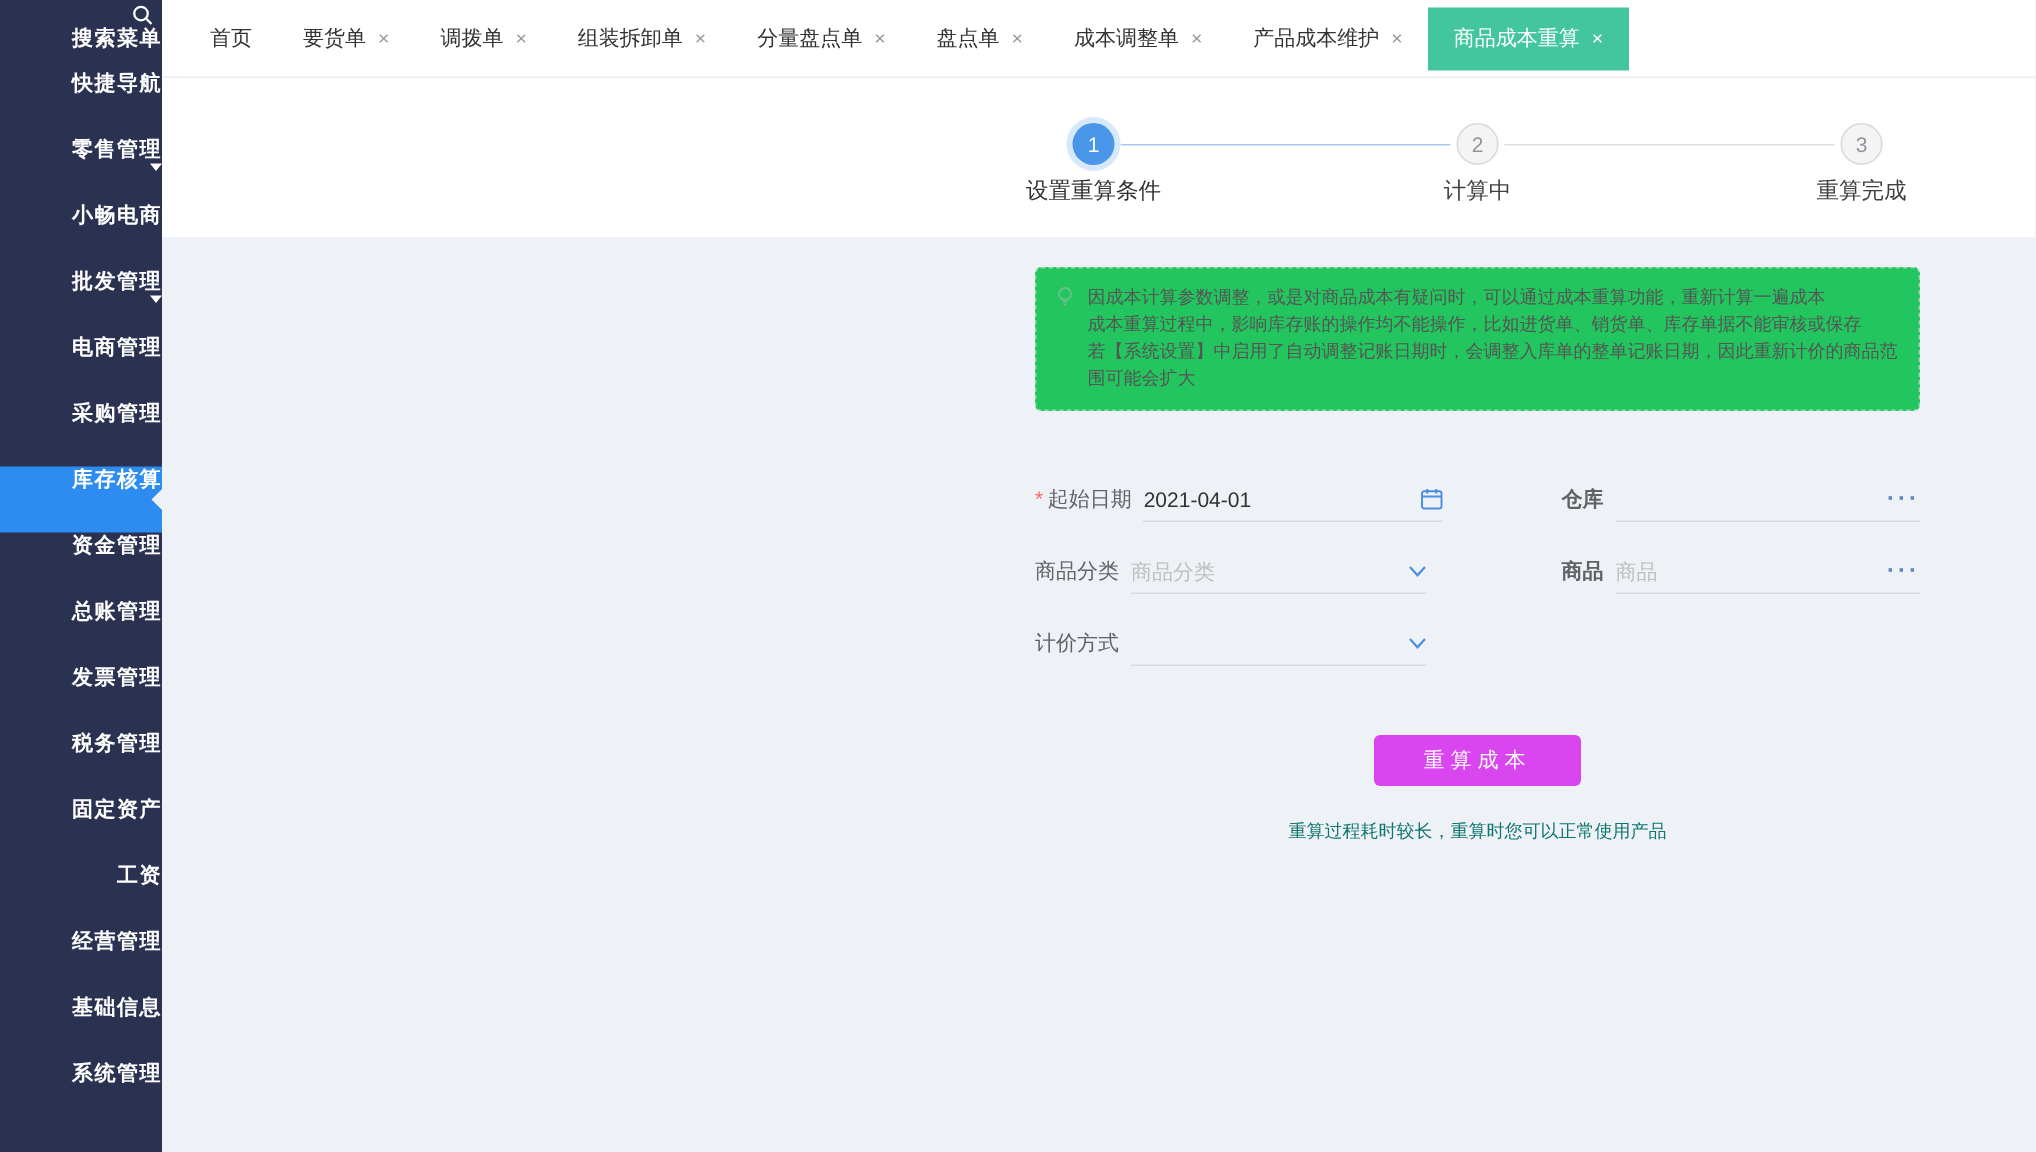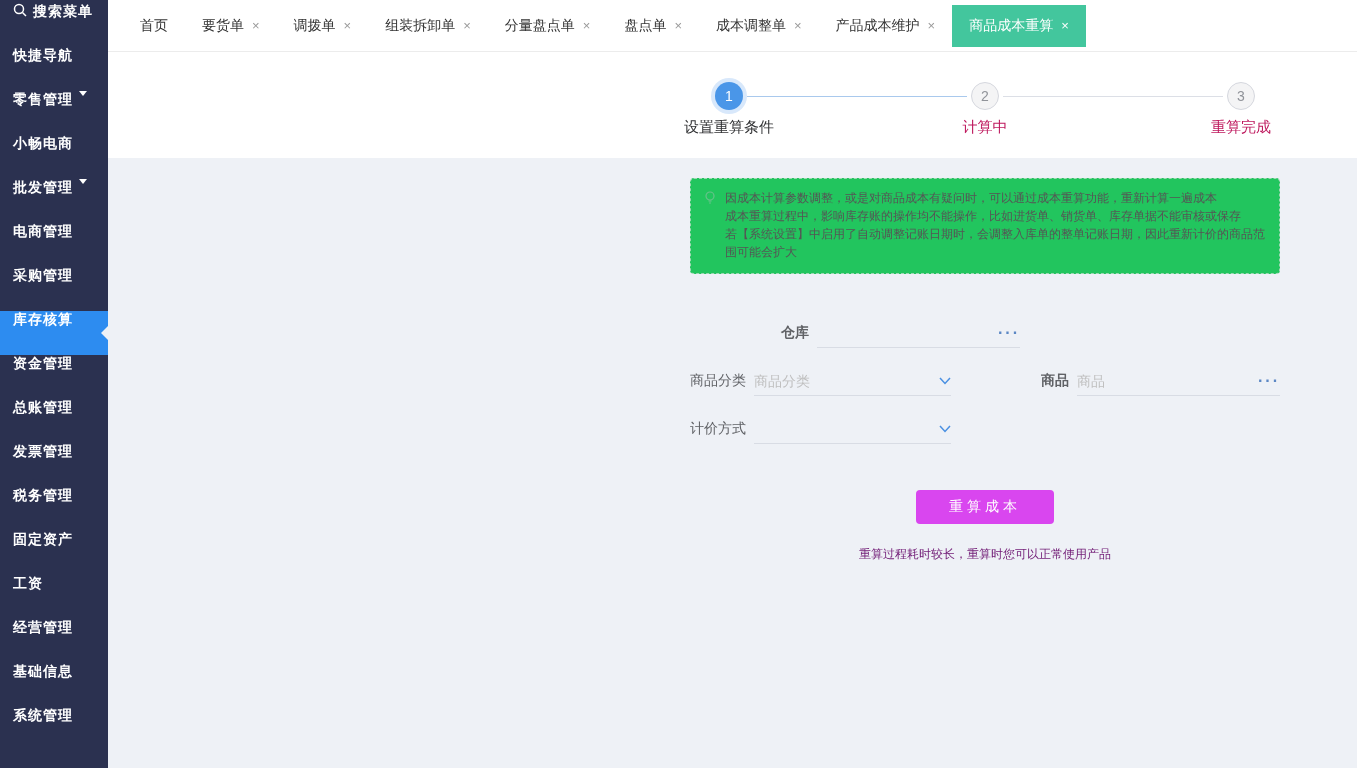--- a/index.html
+++ b/index.html
@@ -2,21 +2,21 @@
 <html><head>
 <meta charset="utf-8">
 <style>
   * { margin:0; padding:0; box-sizing:border-box; }
   html,body { width:1357px; height:768px; overflow:hidden; }
   body { font-family:"Liberation Sans","DejaVu Sans",sans-serif; font-size:14px; color:#303133; background:#eef1f6; }
   .app { display:flex; width:1357px; height:768px; }
 
   
   .sidebar { width:108px; min-width:108px; height:768px; background:#2b3150; padding-top:3px; overflow:hidden; }
-  .side-item { position:relative; height:44px; display:flex; align-items:flex-start; padding-left:13px; color:#ffffff; font-weight:700; letter-spacing:1px; cursor:pointer; white-space:nowrap; }
+  .side-item { position:relative; height:44px; display:flex; align-items:flex-end; padding-left:13px; color:#ffffff; font-weight:700; letter-spacing:1px; cursor:pointer; white-space:nowrap;flex-direction:column; }
   .side-item.active { background:#2d8cf0; }
   .side-item.active::after { content:""; position:absolute; right:0; top:50%; margin-top:-7px; width:0; height:0; border-top:7px solid transparent; border-bottom:7px solid transparent; border-right:7px solid #eef1f6; }
   .side-caret { margin-left:6px; width:0; height:0; border-left:4px solid transparent; border-right:4px solid transparent; border-top:5px solid #ffffff; }
   .side-search-icon { display:inline-flex; margin-right:6px; }
 
   
   .main { flex:1; display:flex; flex-direction:column; background:#eef1f6; }
 
   
   .tabbar { height:52px; background:#ffffff; display:flex; align-items:center; padding-left:15px; border-bottom:1px solid #ececec; }
@@ -27,21 +27,21 @@
 
   
   .steps-panel { position:relative; height:106px; background:#ffffff; }
   .stepper { position:absolute; left:582px; top:30px; width:590px; padding:0 25px; display:flex; align-items:center; }
   .step { position:relative; width:28px; height:28px; }
   .step-circle { width:28px; height:28px; border-radius:50%; display:flex; align-items:center; justify-content:center; font-size:14px; }
   .step.active .step-circle { background:#4a96e8; color:#ffffff; box-shadow:0 0 0 4px #d8e8fb; }
   .step.idle .step-circle { background:#f4f4f5; border:1px solid #d5d7de; color:#909399; }
   .step-label { position:absolute; top:36px; left:50%; transform:translateX(-50%); white-space:nowrap; font-size:15px; }
   .step.active .step-label { color:#303133; }
-  .step.idle .step-label { color:#be185d; }
+  .step.idle .step-label { color:#404040; }
   .sline { flex:1; height:1px; margin:0 4px; }
   .sline.done { background:#a9c9ed; }
   .sline.todo { background:#dcdfe6; }
 
   
   .content { position:relative; flex:1; background:#eef1f6; }
   .center-col { position:absolute; left:582px; top:20px; width:590px; }
 
   .notice { position:relative; background:#22c55e; border:1px dashed #9fd9b4; border-radius:4px; padding:10px 14px 12px 34px; font-size:12px; line-height:18px; color:#555555; }
   .notice-bulb { position:absolute; left:12px; top:11px; }
@@ -54,21 +54,21 @@
   .flabel { width:65px; text-align:right; margin-right:8px; color:#606266; white-space:nowrap; }
   .cell-right .flabel { width:58px;font-weight:bold; }
   .flabel.required::before { content:"*"; color:#f56c6c; margin-right:3px; }
   .fwrap { position:relative; flex:1; height:30px; display:flex; align-items:center; border-bottom:1px solid #d8dce4; }
   .fwrap input { flex:1; border:none; outline:none; background:transparent; font-size:14px; color:#303133; font-family:inherit; min-width:0; }
   .fwrap input::placeholder { color:#bfbfbf; }
   .ficon { display:inline-flex; align-items:center; margin-left:4px; cursor:pointer; }
   .dots { color:#5b87c4; font-size:16px; font-weight:700; letter-spacing:2px; line-height:1; cursor:pointer; }
 
   .recalc-btn { display:block; margin:46px auto 0; width:138px; height:34px; background:#d946ef; color:#ffffff; font-size:14px; letter-spacing:4px; border:none; border-radius:4px; cursor:pointer; font-family:inherit; }
-  .hint { margin-top:22px; text-align:center; color:#701a75; font-size:12px; }
+  .hint { margin-top:22px; text-align:center; color:#0f766e; font-size:12px; }
 </style>
 </head>
 <body>
 
 <div class="app">
 
   <aside class="sidebar">
     <div class="side-item">
       <span class="side-search-icon">
         <svg width="14" height="14" viewBox="0 0 14 14">
@@ -202,20 +202,34 @@
               </svg>
           </span>
           <p>因成本计算参数调整，或是对商品成本有疑问时，可以通过成本重算功能，重新计算一遍成本</p>
           <p>成本重算过程中，影响库存账的操作均不能操作，比如进货单、销货单、库存单据不能审核或保存</p>
           <p>若【系统设置】中启用了自动调整记账日期时，会调整入库单的整单记账日期，因此重新计价的商品范围可能会扩大</p>
         </div>
 
         <div class="form-area">
 
           <div class="form-row">
+            <div class="cell-left">
+              <span class="flabel required">起始日期</span>
+              <span class="fwrap">
+                <input type="text" value="2021-04-01" style="">
+                <span class="ficon">
+                  <svg width="15" height="15" viewBox="0 0 15 15">
+                      <rect x="1" y="2.5" width="13" height="11.5" rx="1.5" fill="none" stroke="#4a90e2" stroke-width="1.3"></rect>
+                      <line x1="1" y1="6" x2="14" y2="6" stroke="#4a90e2" stroke-width="1.3"></line>
+                      <line x1="4.5" y1="1" x2="4.5" y2="4" stroke="#4a90e2" stroke-width="1.3"></line>
+                      <line x1="10.5" y1="1" x2="10.5" y2="4" stroke="#4a90e2" stroke-width="1.3"></line>
+                    </svg>
+                </span>
+              </span>
+            </div>
             <div class="cell-right">
               <span class="flabel">仓库</span>
               <span class="fwrap">
                 <input type="text" style="">
                 <span class="dots">···</span>
               </span>
             </div>
           </div>
 
           <div class="form-row">

